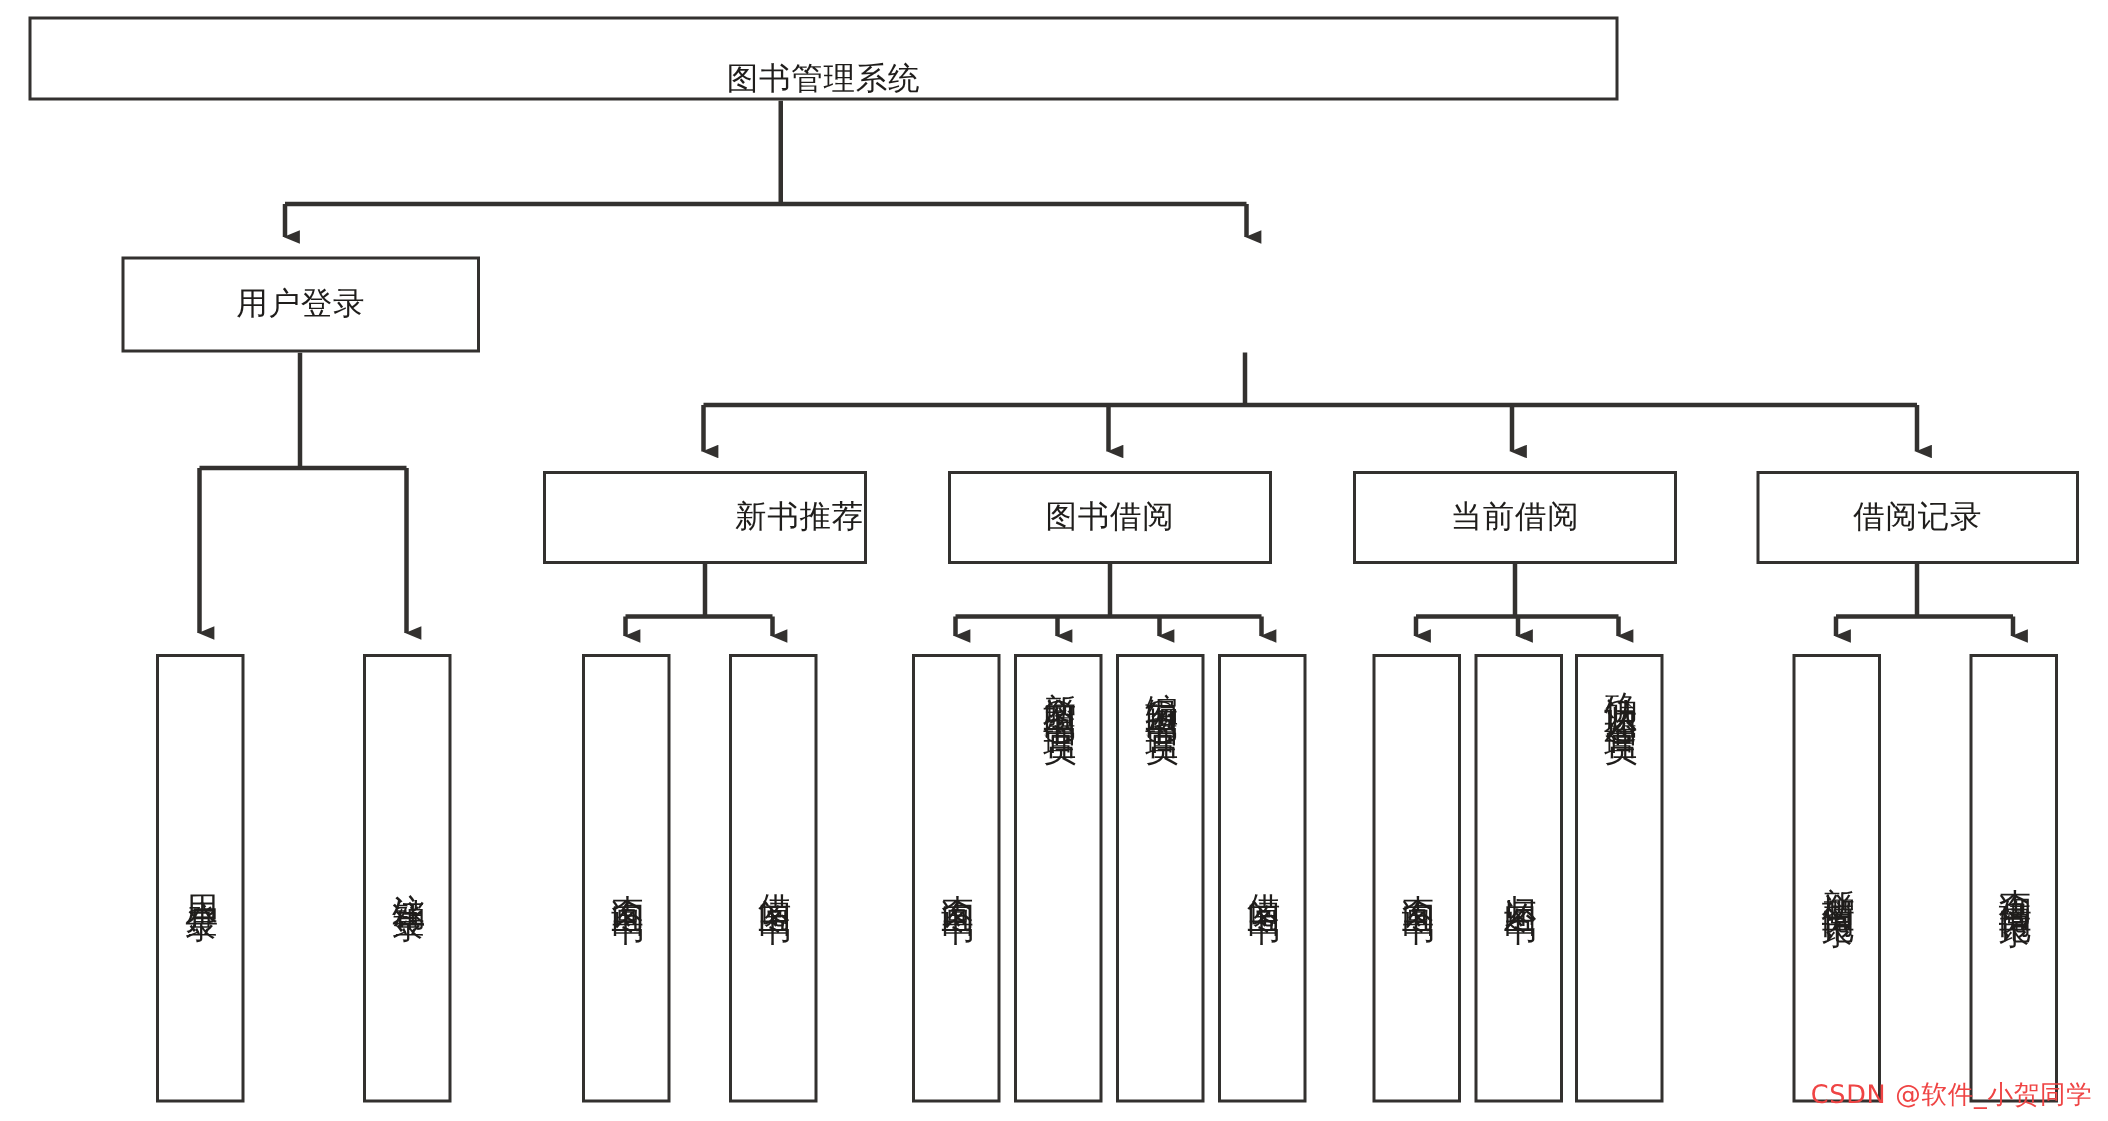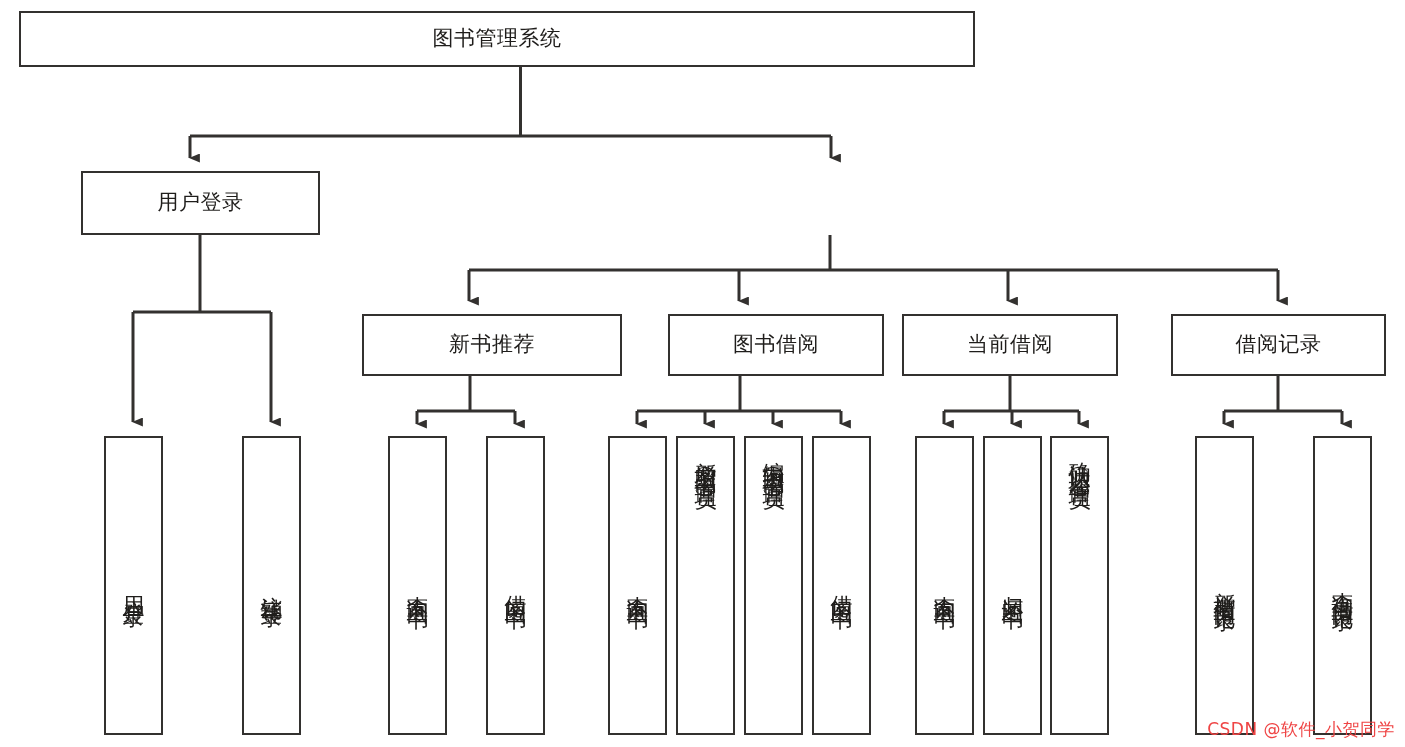--- a/index.html
+++ b/index.html
@@ -126,32 +126,32 @@
       <path d="M 1012 411 L 1012 424" marker-end="url(#arrow)"></path>
       <path d="M 1079 411 L 1079 424" marker-end="url(#arrow)"></path>
 
       <path d="M 1278 376 L 1278 411"></path>
       <path d="M 1224 411 L 1342 411"></path>
       <path d="M 1224 411 L 1224 424" marker-end="url(#arrow)"></path>
       <path d="M 1342 411 L 1342 424" marker-end="url(#arrow)"></path>
     </g>
   </svg>
 
-  <div class="node horiz root" style="left:19px; top:11px; width:956px; height:56px;">
+  <div class="node horiz root" style="left:19px; top:11px; width:1060px; height:56px;align-items:flex-end;">
     <span class="lbl">图书管理系统</span>
   </div>
 
   <div class="node horiz" style="left:81px; top:171px; width:239px; height:64px;">
     <span class="lbl">用户登录</span>
   </div>
 
-  <div class="node horiz" style="left:362px; top:314px; width:260px; height:62px;">
+  <div class="node horiz" style="left:362px; top:314px; width:216px; height:62px;justify-content:flex-end;">
     <span class="lbl">新书推荐</span>
   </div>
-  <div class="node horiz" style="left:632px; top:314px; width:216px; height:62px;margin-left:36px;">
+  <div class="node horiz" style="left:632px; top:314px; width:216px; height:62px;">
     <span class="lbl">图书借阅</span>
   </div>
   <div class="node horiz" style="left:902px; top:314px; width:216px; height:62px;">
     <span class="lbl">当前借阅</span>
   </div>
   <div class="node horiz" style="left:1171px; top:314px; width:215px; height:62px;">
     <span class="lbl">借阅记录</span>
   </div>
 
   <div class="node vert centered" style="left:104px; top:436px; width:59px; height:299px;">

